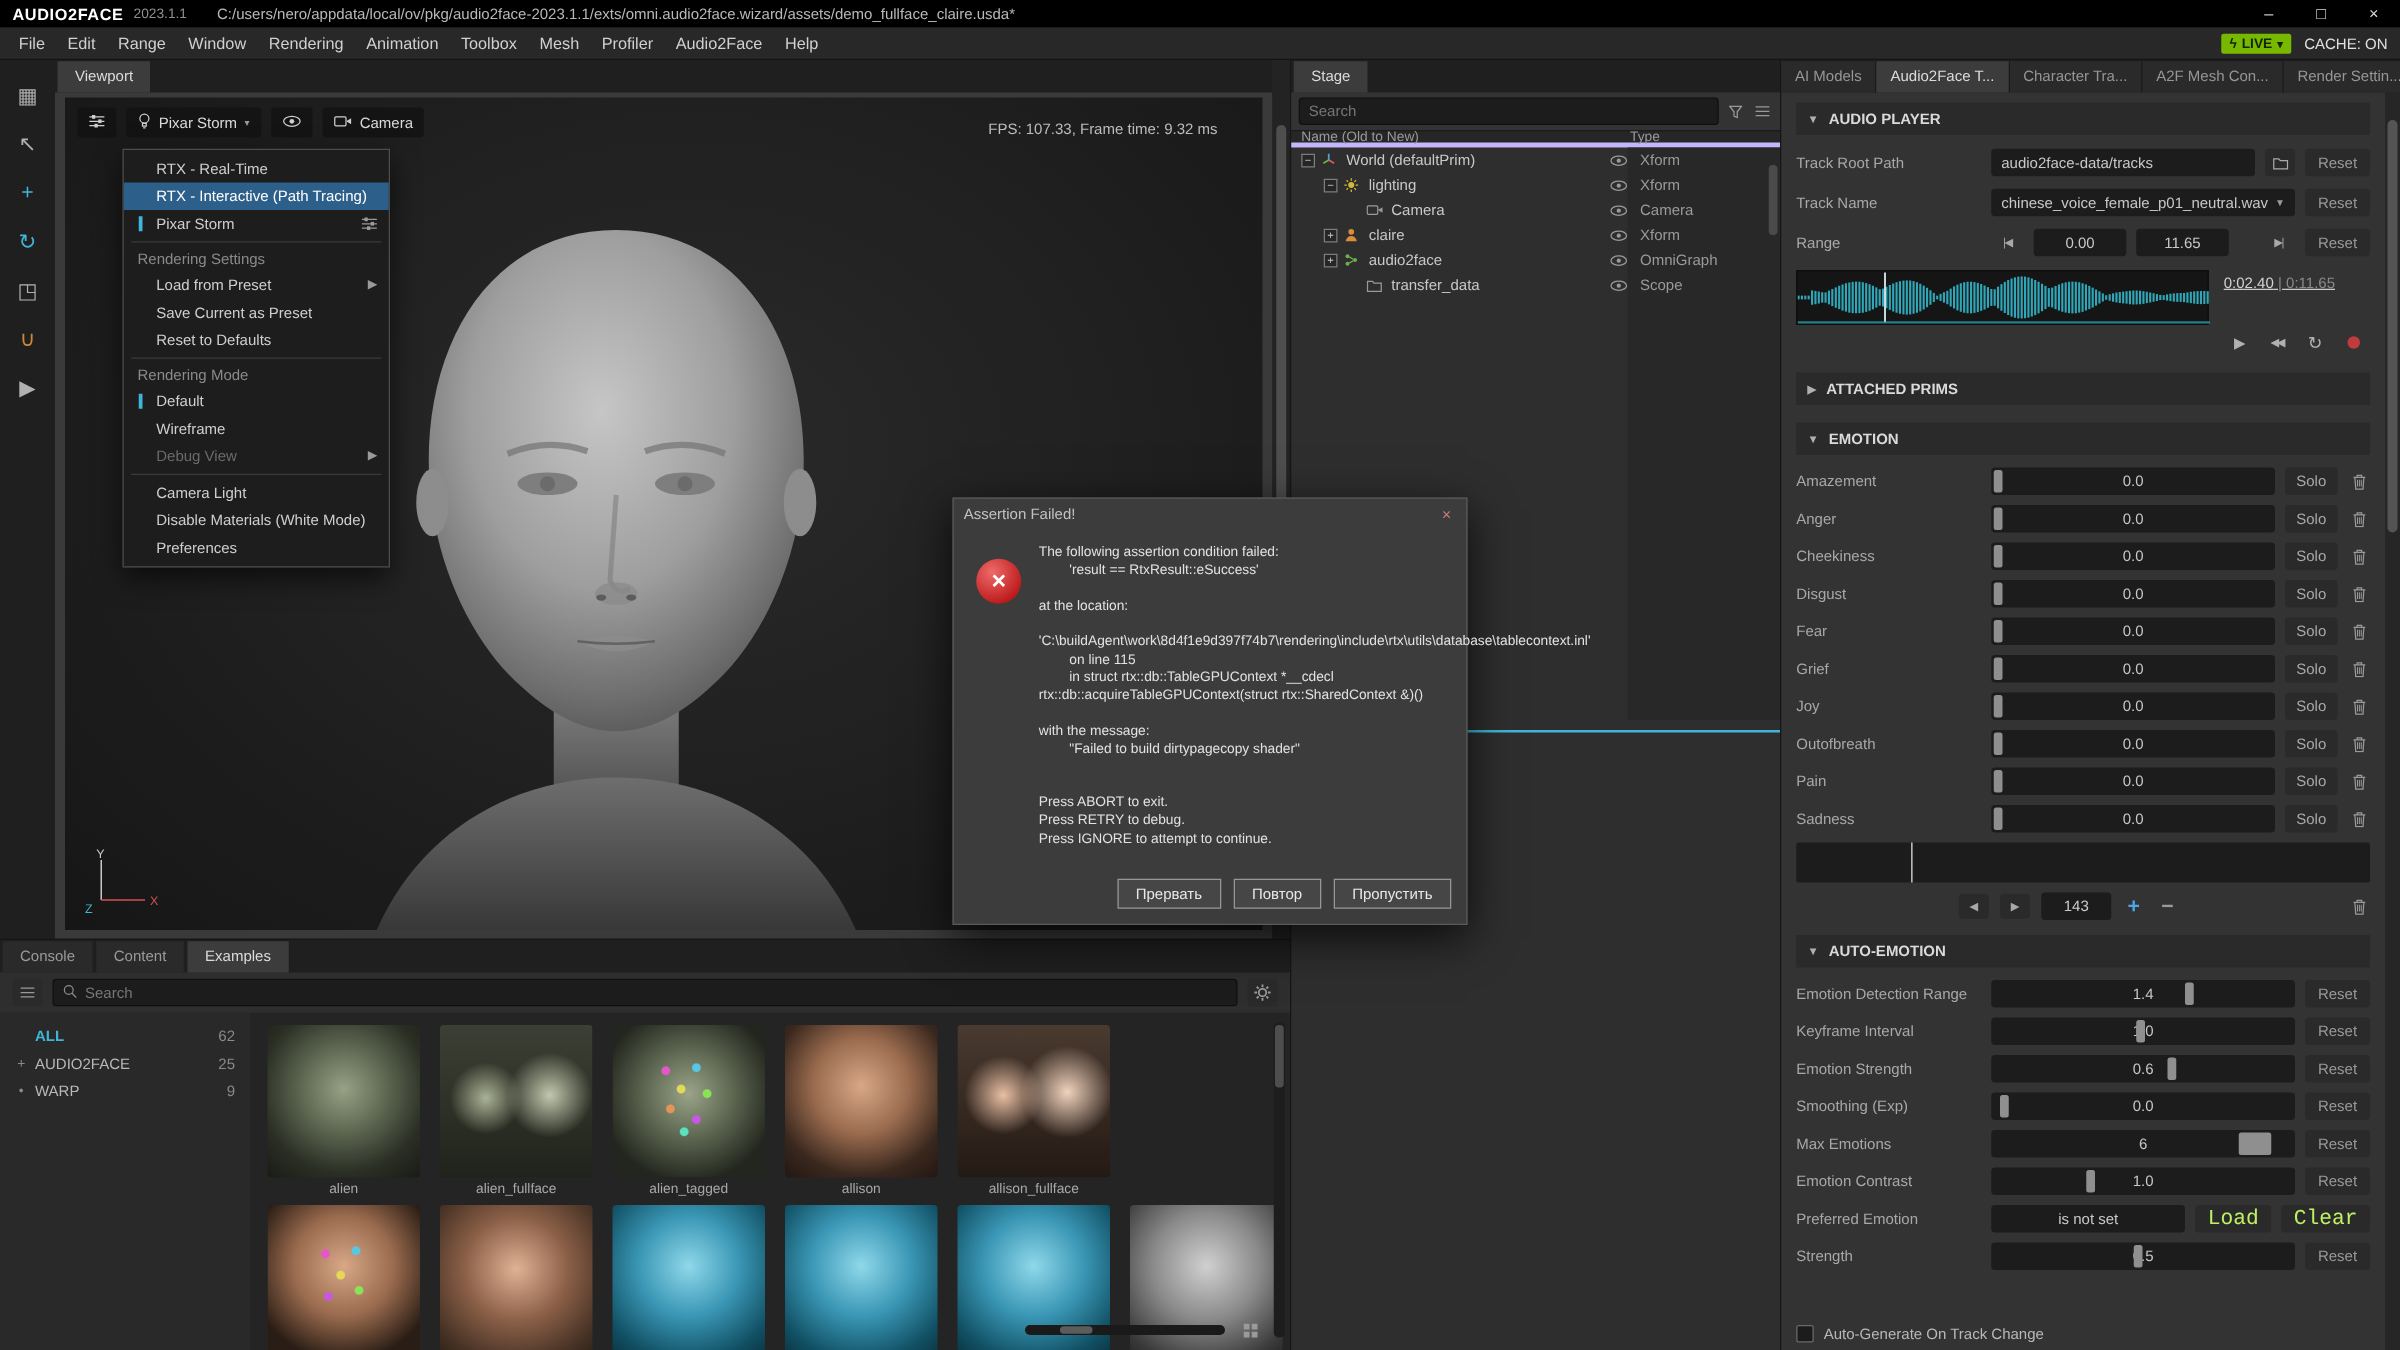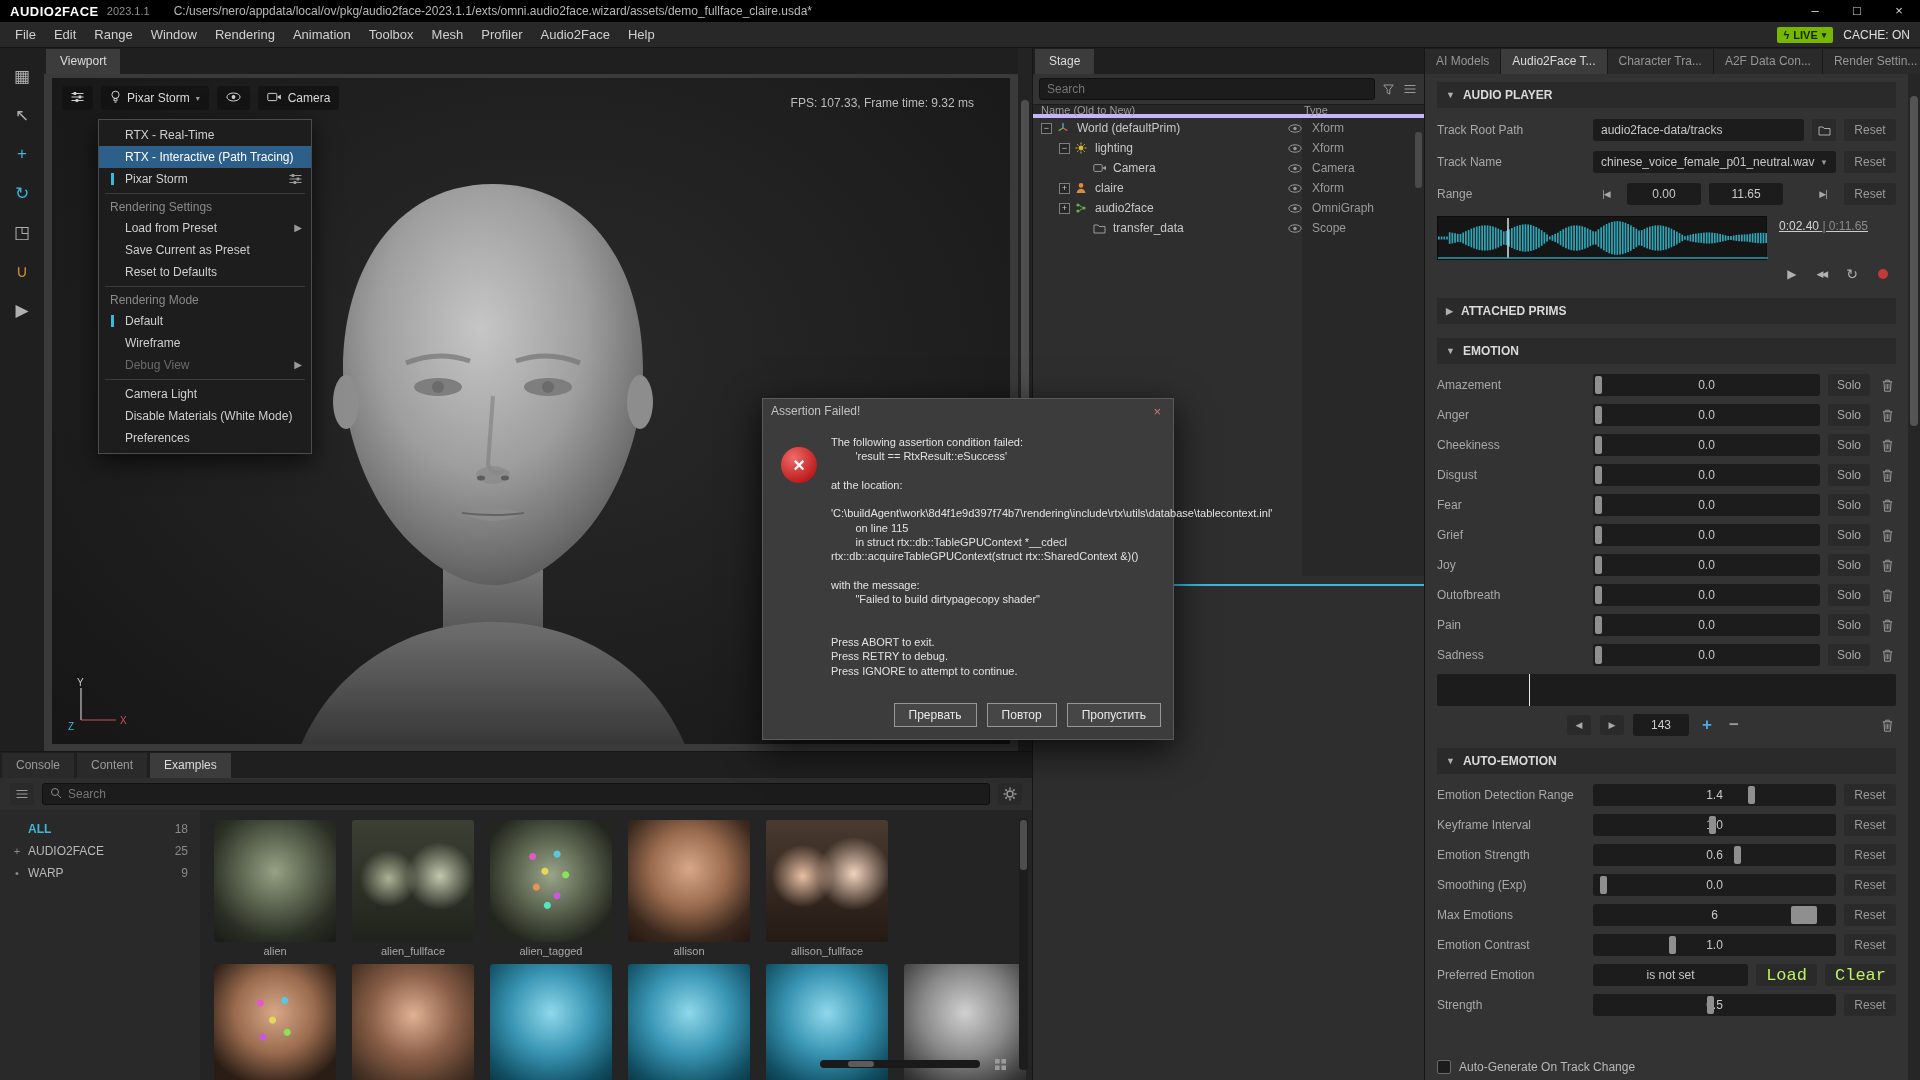--- a/index.html
+++ b/index.html
@@ -528,21 +528,21 @@
   </div>
   <div class="stage-splitter"></div>
   <div class="stage-sb"></div>
 </div>
 
 <div class="right-col">
   <div class="right-tabs">
       <div class="rtab">AI Models</div>
       <div class="rtab active">Audio2Face T...</div>
       <div class="rtab">Character Tra...</div>
-      <div class="rtab">A2F Data Con...</div>
+      <div class="rtab">A2F Mesh Con...</div>
       <div class="rtab">Render Settin...</div>
     </div>
   <div class="right-content">
 
     <div class="section-hdr">
       <span class="tri">▼</span>
       <span>AUDIO PLAYER</span>
     </div>
     <div class="prow">
       <span class="plabel">Track Root Path</span>
@@ -992,21 +992,21 @@
             <path d="M7 0.5v2.2M7 11.3v2.2M0.5 7h2.2M11.3 7h2.2M2.4 2.4l1.5 1.5M10.1 10.1l1.5 1.5M11.6 2.4l-1.5 1.5M3.9 10.1l-1.5 1.5"></path>
           </g>
         </svg>
       </span>
   </div>
   <div class="bp-body">
     <div class="bp-sidebar">
         <div class="cat-row selected">
           <span class="cat-prefix"></span>
           <span class="cat-label">ALL</span>
-          <span class="cat-count">18</span>
+          <span class="cat-count">62</span>
         </div>
         <div class="cat-row">
           <span class="cat-prefix">+</span>
           <span class="cat-label">AUDIO2FACE</span>
           <span class="cat-count">25</span>
         </div>
         <div class="cat-row">
           <span class="cat-prefix">•</span>
           <span class="cat-label">WARP</span>
           <span class="cat-count">9</span>

